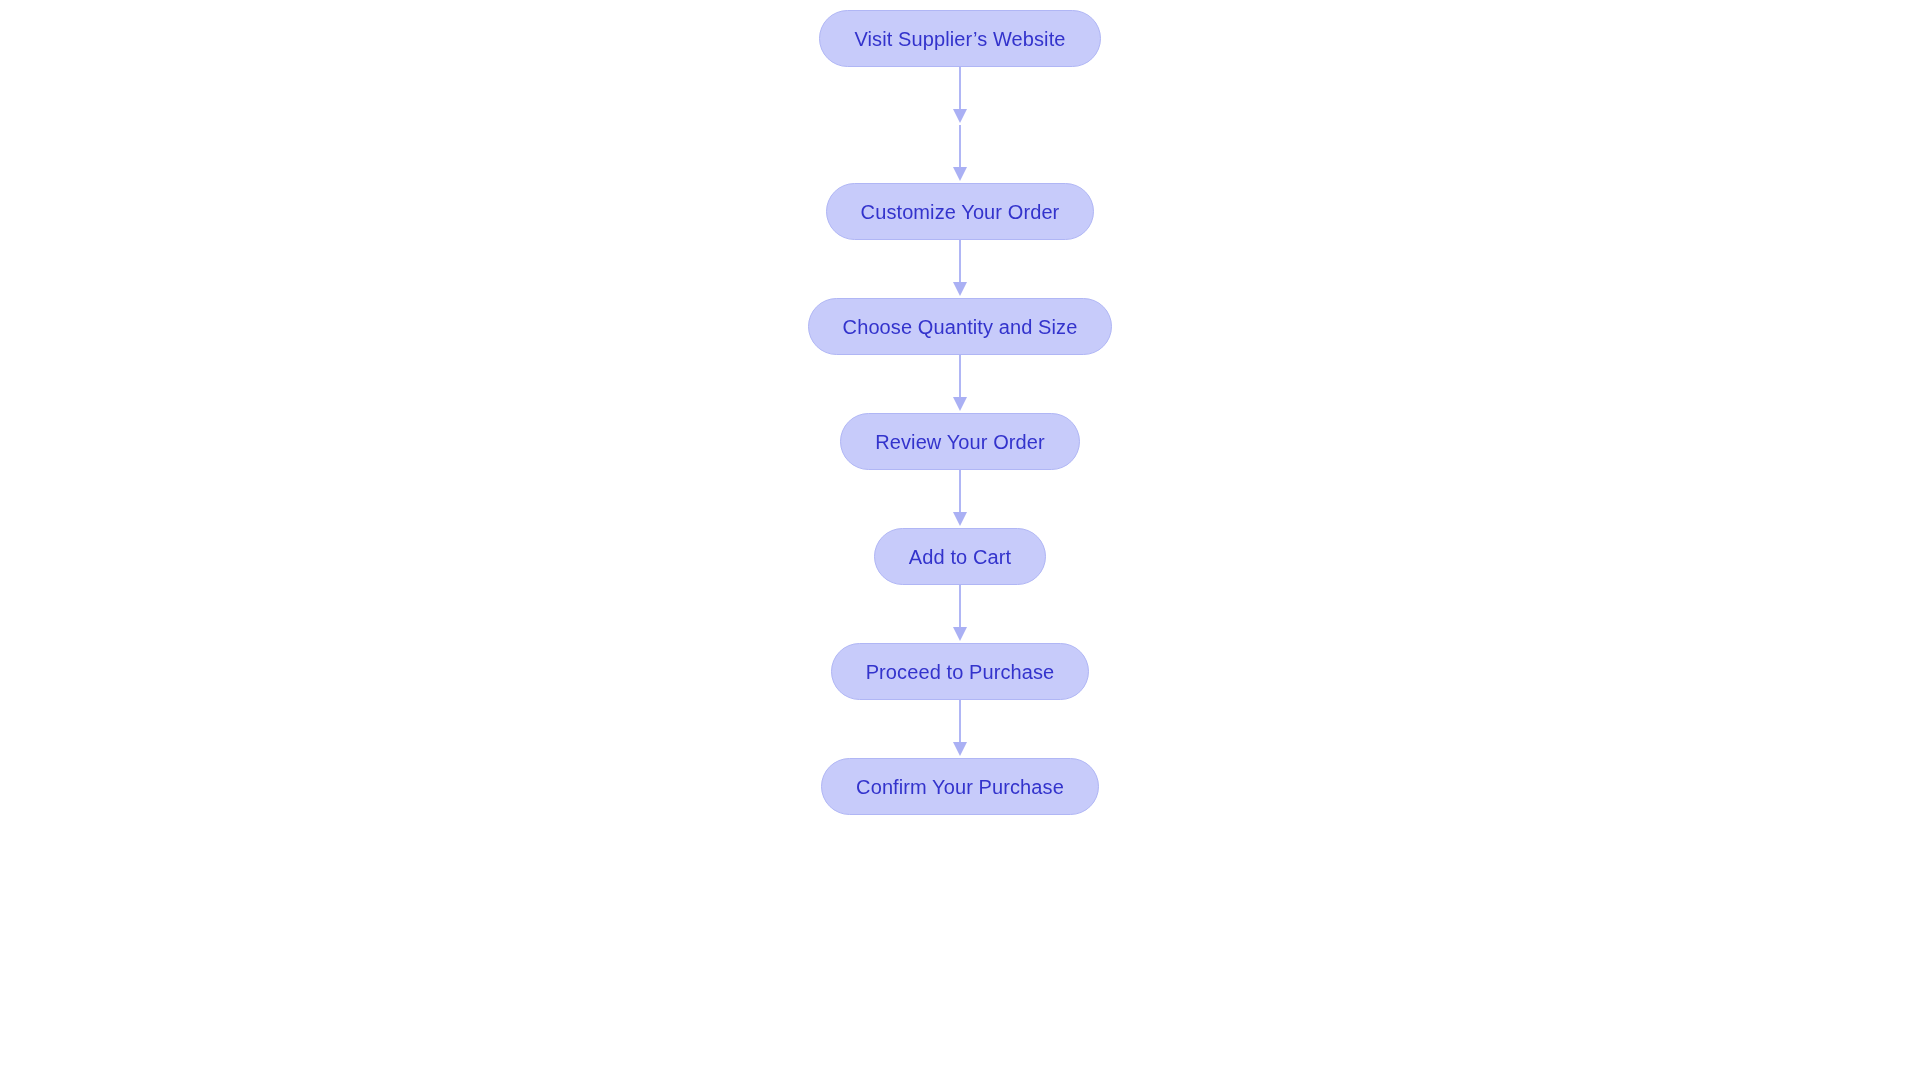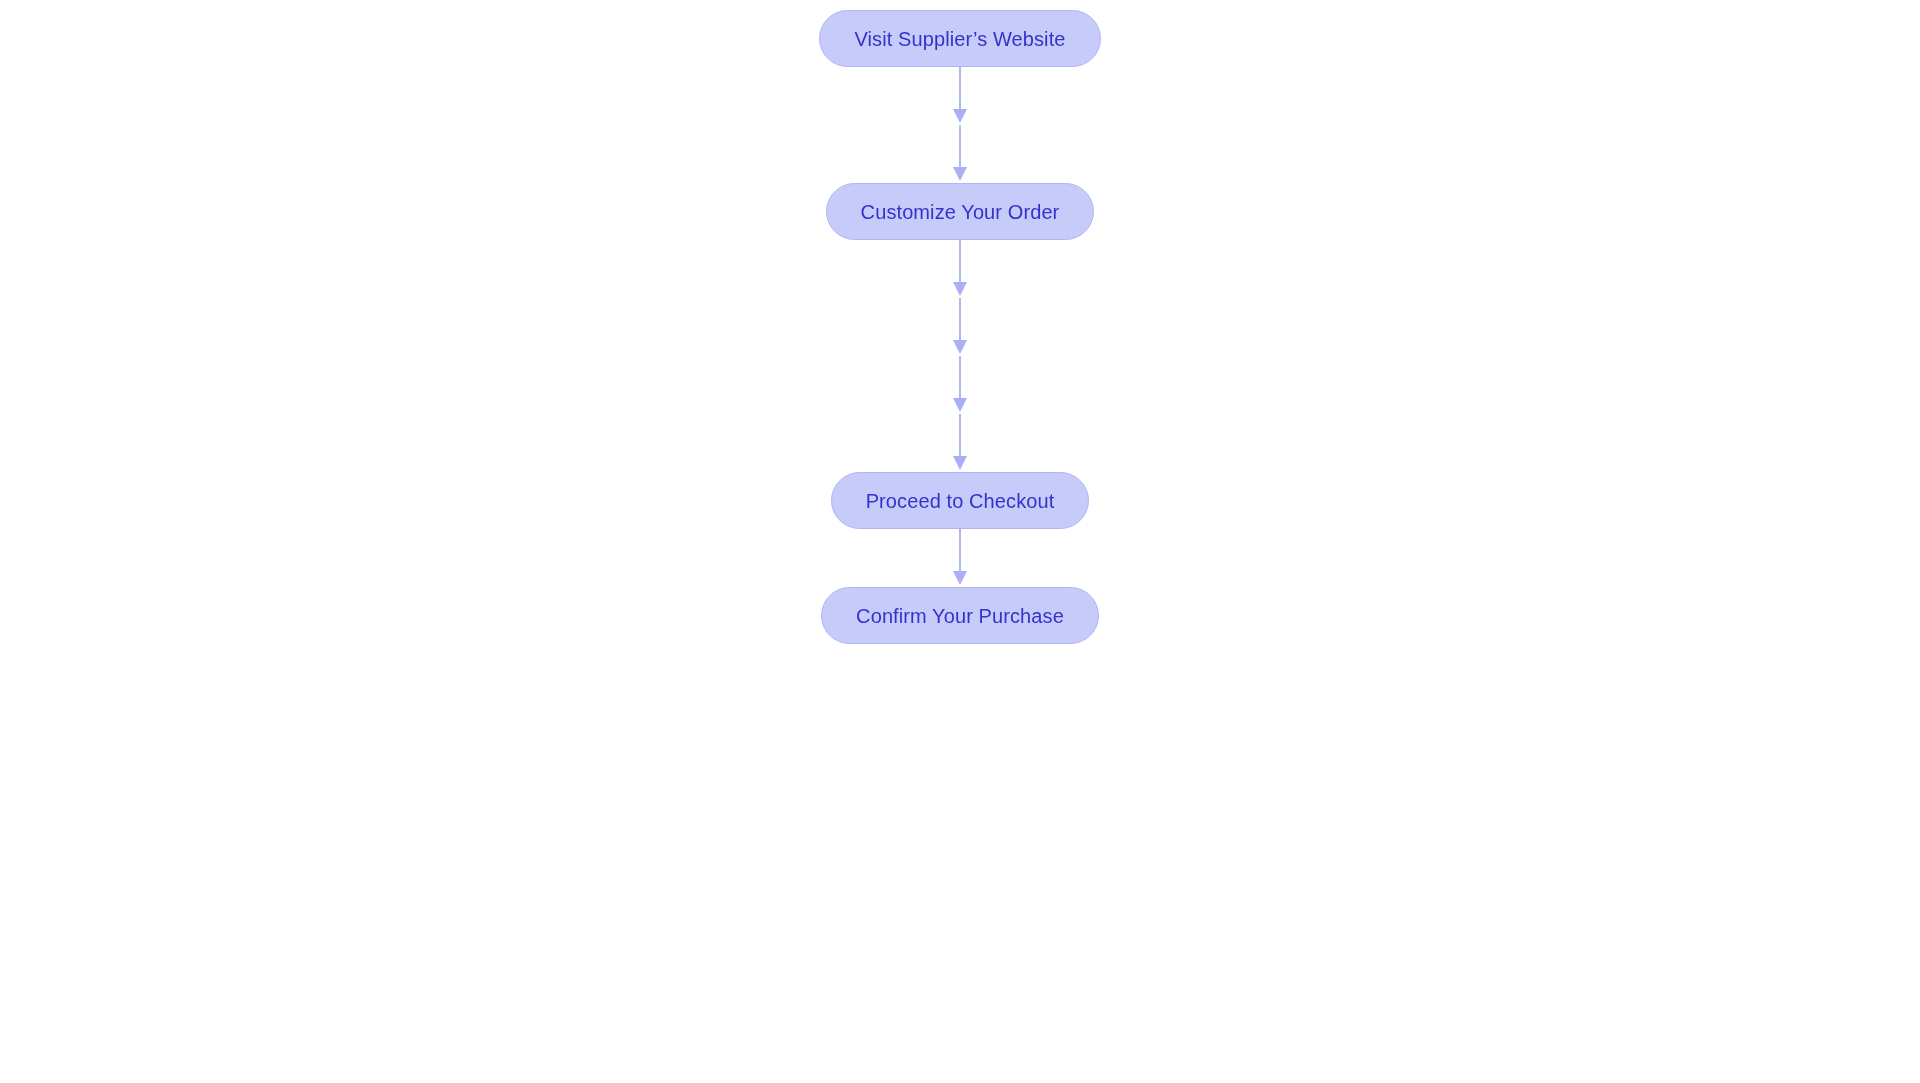--- a/index.html
+++ b/index.html
@@ -86,40 +86,49 @@
 
     <div class="node">
       <span>Customize Your Order</span>
     </div>
 
     <svg class="connector" viewBox="0 0 24 58">
       <line x1="12" y1="0" x2="12" y2="44"></line>
       <polygon points="12,56 5,42 19,42"></polygon>
     </svg>
 
-
-    <svg class="connector" viewBox="0 0 24 58">
-      <line x1="12" y1="0" x2="12" y2="44"></line>
-      <polygon points="12,56 5,42 19,42"></polygon>
-    </svg>
-
-
-    <svg class="connector" viewBox="0 0 24 58">
-      <line x1="12" y1="0" x2="12" y2="44"></line>
-      <polygon points="12,56 5,42 19,42"></polygon>
-    </svg>
-
+    <div class="node">
+      <span>Choose Quantity and Size</span>
+    </div>
 
     <svg class="connector" viewBox="0 0 24 58">
       <line x1="12" y1="0" x2="12" y2="44"></line>
       <polygon points="12,56 5,42 19,42"></polygon>
     </svg>
 
     <div class="node">
-      <span>Proceed to Checkout</span>
+      <span>Review Your Order</span>
+    </div>
+
+    <svg class="connector" viewBox="0 0 24 58">
+      <line x1="12" y1="0" x2="12" y2="44"></line>
+      <polygon points="12,56 5,42 19,42"></polygon>
+    </svg>
+
+    <div class="node">
+      <span>Add to Cart</span>
+    </div>
+
+    <svg class="connector" viewBox="0 0 24 58">
+      <line x1="12" y1="0" x2="12" y2="44"></line>
+      <polygon points="12,56 5,42 19,42"></polygon>
+    </svg>
+
+    <div class="node">
+      <span>Proceed to Purchase</span>
     </div>
 
     <svg class="connector" viewBox="0 0 24 58">
       <line x1="12" y1="0" x2="12" y2="44"></line>
       <polygon points="12,56 5,42 19,42"></polygon>
     </svg>
 
     <div class="node">
       <span>Confirm Your Purchase</span>
     </div>

